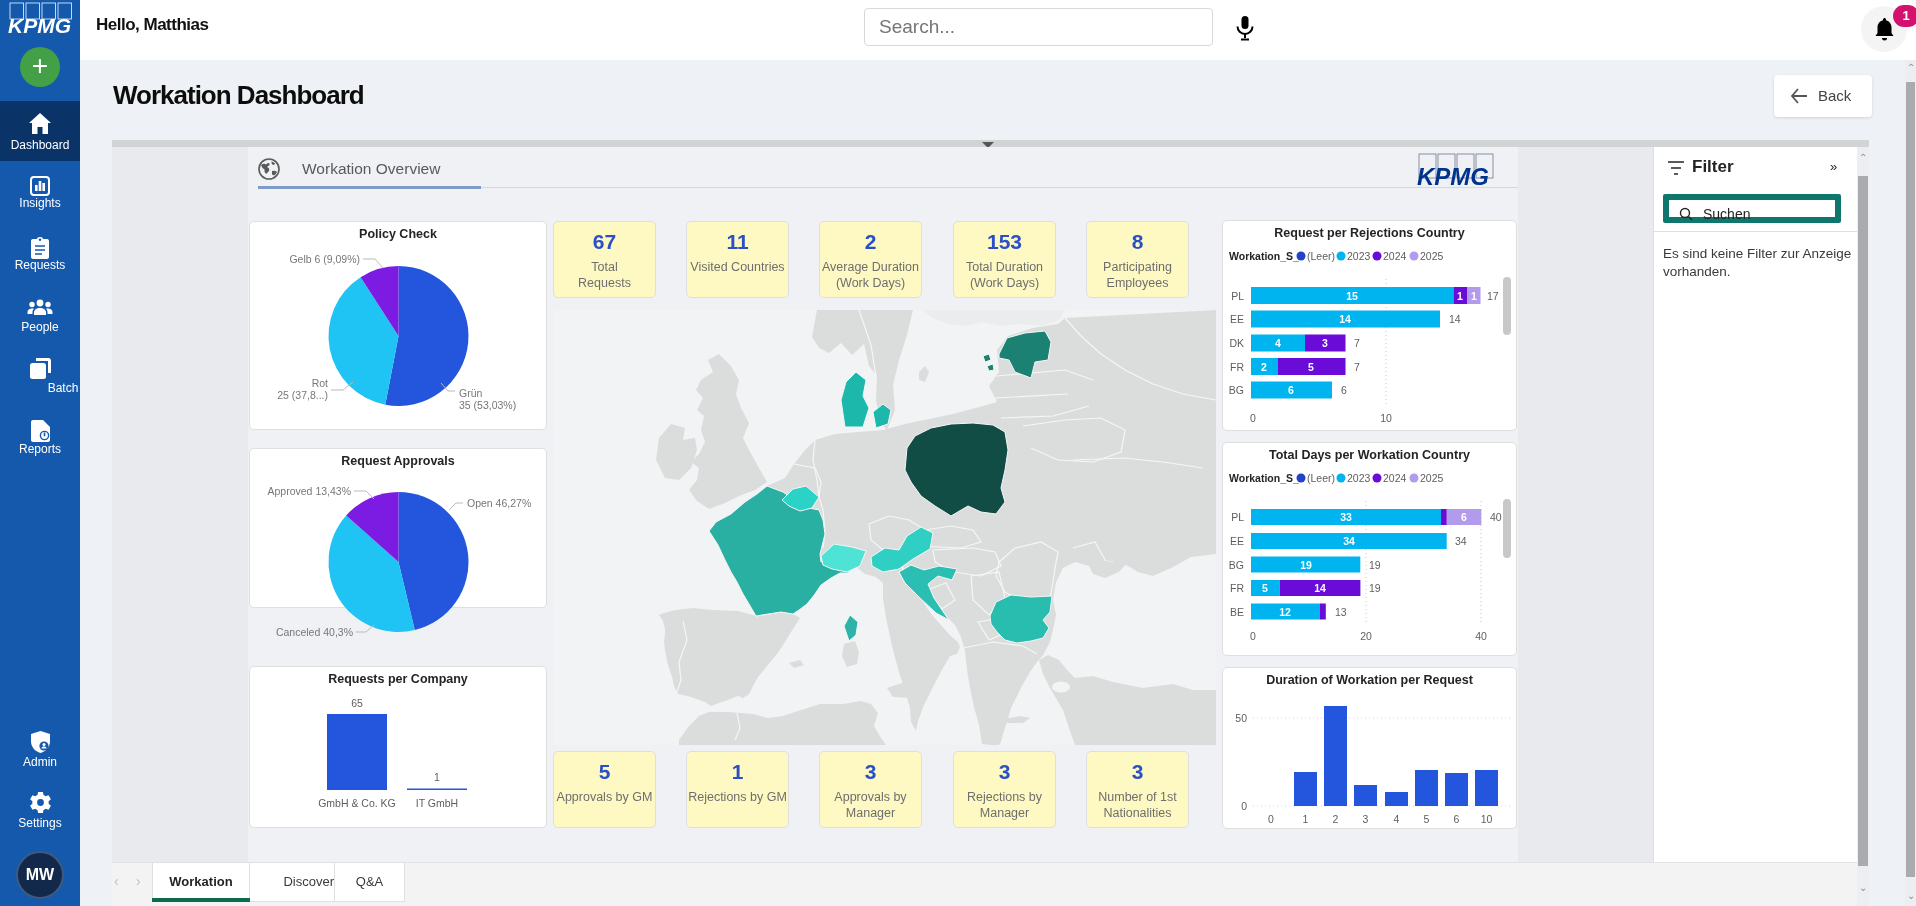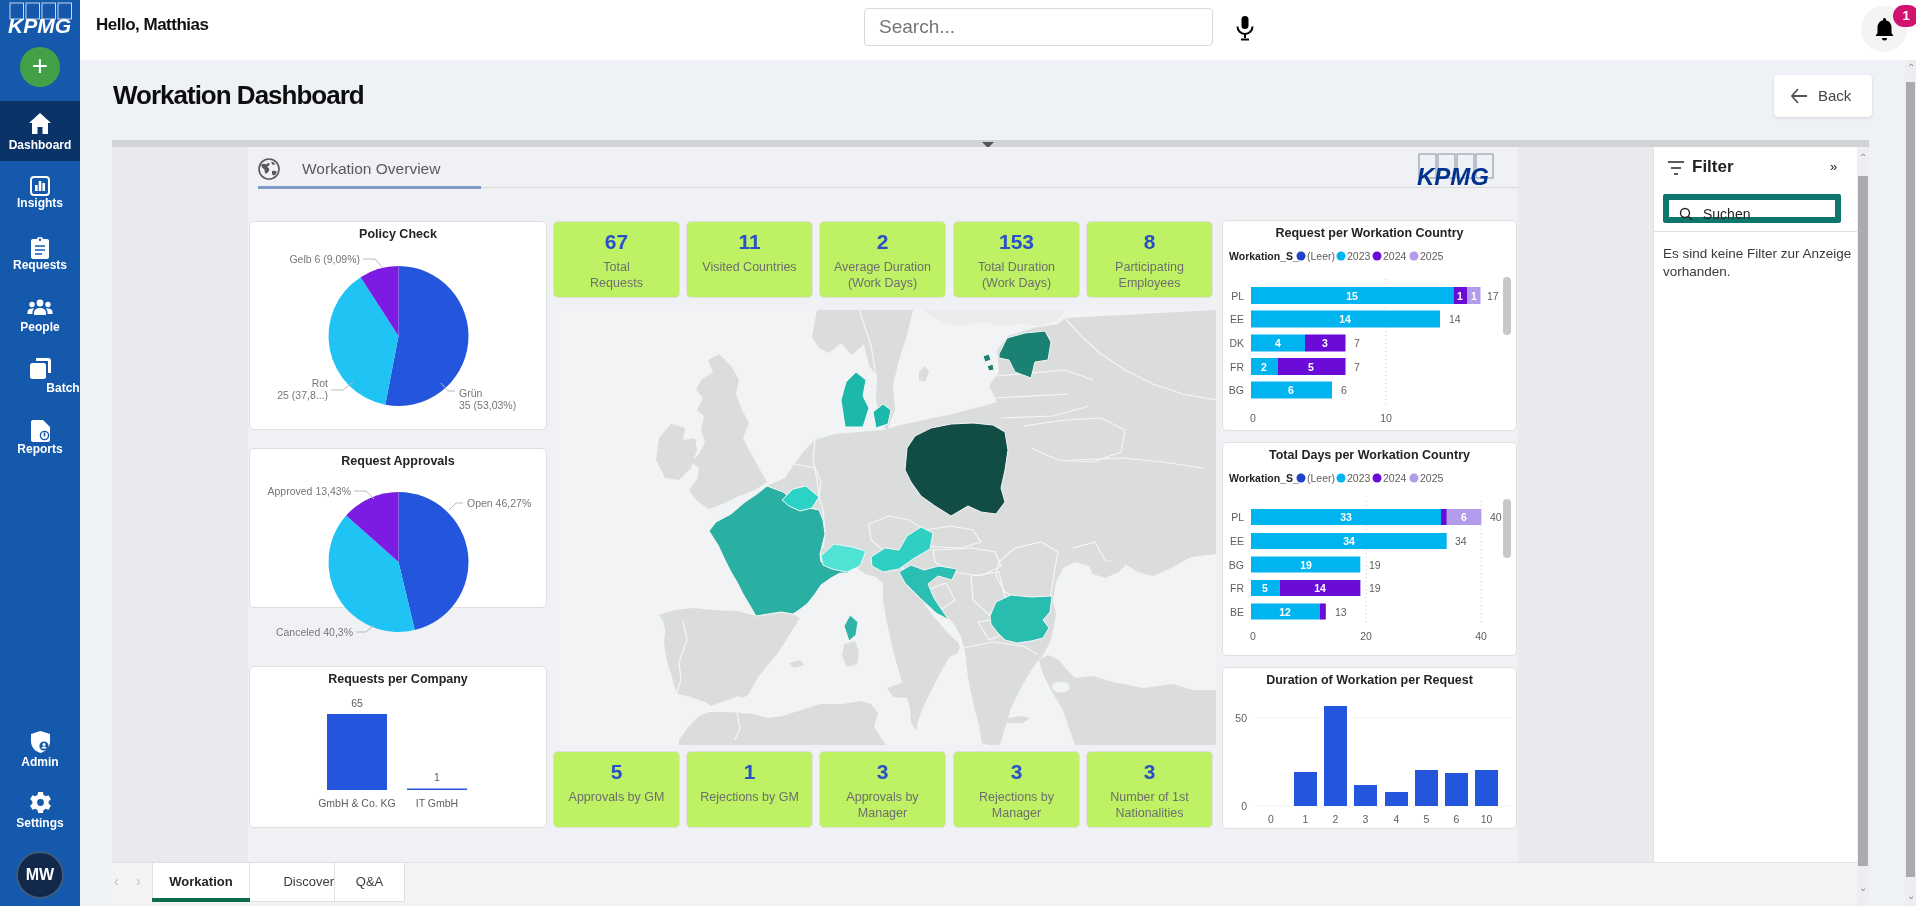--- a/index.html
+++ b/index.html
@@ -2,21 +2,21 @@
 <html><head>
 <meta charset="utf-8">
 <style>
 * { margin:0; padding:0; box-sizing:border-box; }
 html,body { width:1916px; height:906px; overflow:hidden; font-family:"Liberation Sans", sans-serif; background:#fff; }
 .abs { position:absolute; }
 
 
 #sidebar { left:0; top:0; width:80px; height:906px; background:#1459AC; z-index:50; }
 .sb-item { position:absolute; left:0; width:80px; text-align:center; color:#fff; }
-.sb-label { font-size:12px; color:#fff;font-weight:bold; }
+.sb-label { font-size:12px; color:#fff; }
 #sb-active { position:absolute; left:0; top:101px; width:80px; height:60px; background:#0A3368; }
 
 
 #topbar { left:80px; top:0; width:1836px; height:60px; background:#fff; z-index:40; }
 #hello { left:96px; top:15px; font-size:17px; font-weight:bold; color:#111; letter-spacing:-0.5px; }
 #searchbox { left:864px; top:8px; width:349px; height:38px; border:1px solid #d9d9d9; border-radius:4px; background:#fff; color:#757575; font-size:19px; line-height:36px; padding-left:14px; }
 
 
 #main { left:80px; top:60px; width:1836px; height:846px; background:#EEF1F5; }
 #pagetitle { left:113px; top:80px; font-size:26px; font-weight:bold; color:#0d0d0d; letter-spacing:-1px; }
@@ -25,21 +25,21 @@
 
 
 #pbistrip { left:112px; top:140px; width:1757px; height:7px; background:#D2D3D5; }
 #wallpaper { left:112px; top:147px; width:1745px; height:759px; background:#E8EAEE; }
 #canvas { left:248px; top:147px; width:1270px; height:715px; background:#EFF1F4; }
 #filterpane { left:1653px; top:147px; width:204px; height:715px; background:#fff; border-left:1px solid #E0E0E0; }
 #tabbar { left:112px; top:862px; width:1745px; height:44px; background:#F3F3F3; border-top:1px solid #E2E2E2; }
 
 .card { position:absolute; background:#fff; border:1px solid #DFDFDF; border-radius:5px; }
 .ctitle { position:absolute; width:100%; text-align:center; font-weight:bold; color:#252423; font-size:12.5px; }
-.kpi { position:absolute; width:127px; height:77px; background:#bef264; border:1px solid #DFDFDF; border-radius:5px; text-align:center; }
+.kpi { position:absolute; width:103px; height:77px; background:#fef9c3; border:1px solid #DFDFDF; border-radius:5px; text-align:center; }
 .kpi .num { display:block; margin-top:8px; font-size:21px; font-weight:bold; color:#2A50C8; }
 .kpi .lbl { display:block; margin-top:5px; font-size:12.5px; line-height:16px; color:#6E6E6E; }
 
 
 .sbarTrack { position:absolute; background:#ECEEF1; }
 .sbarThumb { position:absolute; background:#A9ABAF; }
 .chev { position:absolute; color:#8A8D92; font-size:10px; }
 </style>
 </head>
 <body>
@@ -327,21 +327,21 @@
     <path fill="#4FE3D5" d="M268 246 L281 234 L299 237 L313 241 L307 256 L294 262 L279 259 L270 255 Z"></path>
     <path fill="#2FD0C3" d="M318 247 L332 238 L346 240 L354 226 L368 217 L380 223 L377 239 L360 249 L346 259 L330 262 L319 256 Z"></path>
     <path fill="#2ABFB2" d="M346 262 L358 255 L371 260 L386 256 L404 259 L399 270 L385 266 L375 274 L381 288 L391 303 L396 310 L383 303 L366 287 L352 273 Z"></path>
     <path fill="#29BDB0" d="M437 306 L443 292 L458 285 L478 287 L499 286 L497 302 L490 310 L496 318 L490 328 L478 331 L464 333 L452 330 L444 322 L438 314 Z"></path>
     <path fill="#2FB3A8" d="M296 331 L291 316 L297 305 L305 312 L303 325 Z"></path>
   </g>
 </svg>
 </div>
 
 <div class="card" id="cardReq" style="left:1222px; top:220px; width:295px; height:211px;">
-  <div class="ctitle" style="top:5px;">Request per Workation Country</div>
+  <div class="ctitle" style="top:5px;">Request per Rejections Country</div>
   <svg class="abs" style="left:0; top:0;" width="293" height="209" viewBox="0 0 293 209">
     <g font-size="10.5">
       <text x="6" y="39" font-weight="bold" fill="#252423">Workation_S_</text>
       <circle cx="78" cy="35" r="4.5" fill="#2442C8"></circle>
         <text x="84" y="39" fill="#605E5C">(Leer)</text>
       <circle cx="118" cy="35" r="4.5" fill="#00B4F0"></circle>
         <text x="124" y="39" fill="#605E5C">2023</text>
       <circle cx="154" cy="35" r="4.5" fill="#6A0BD8"></circle>
         <text x="160" y="39" fill="#605E5C">2024</text>
       <circle cx="191" cy="35" r="4.5" fill="#B39BEB"></circle>

